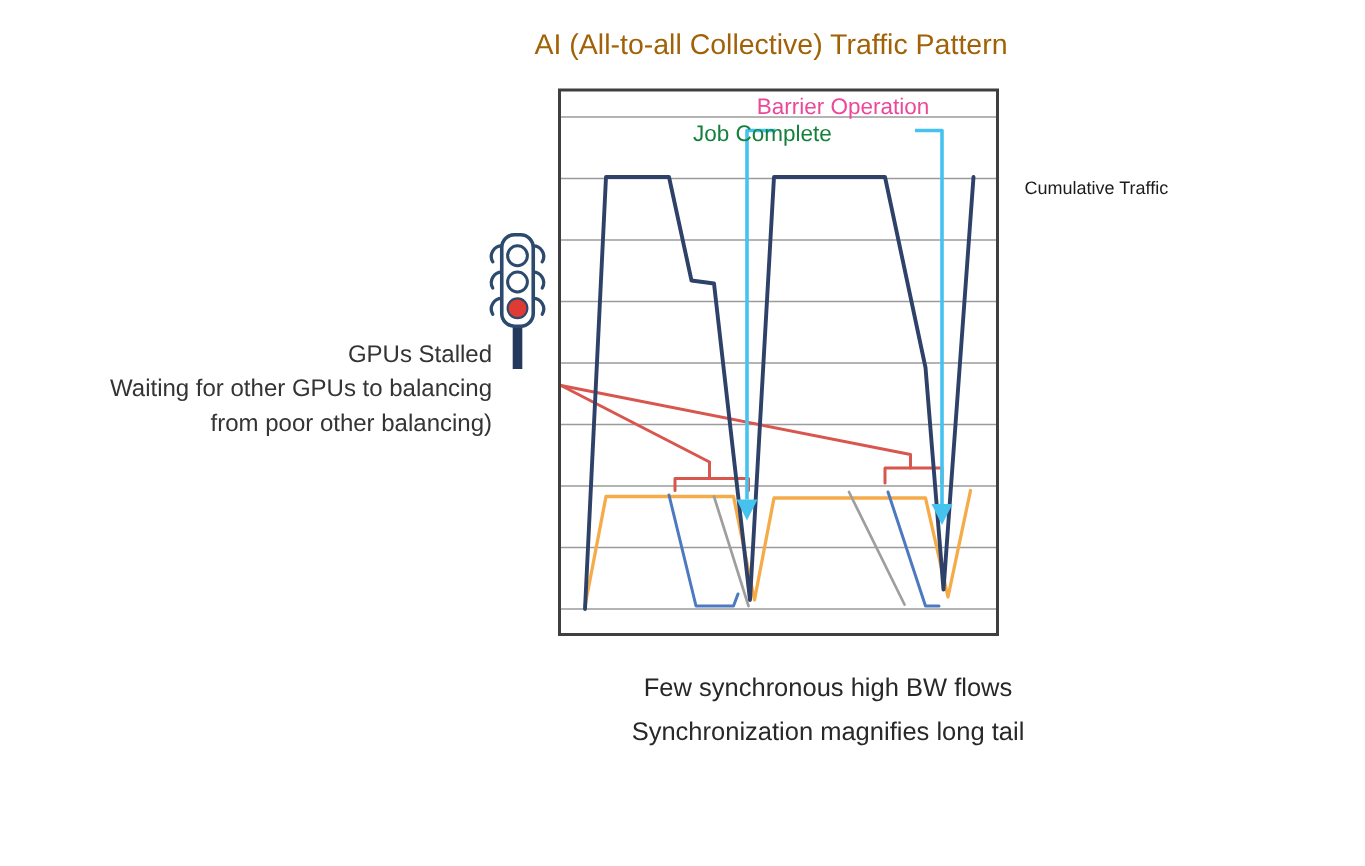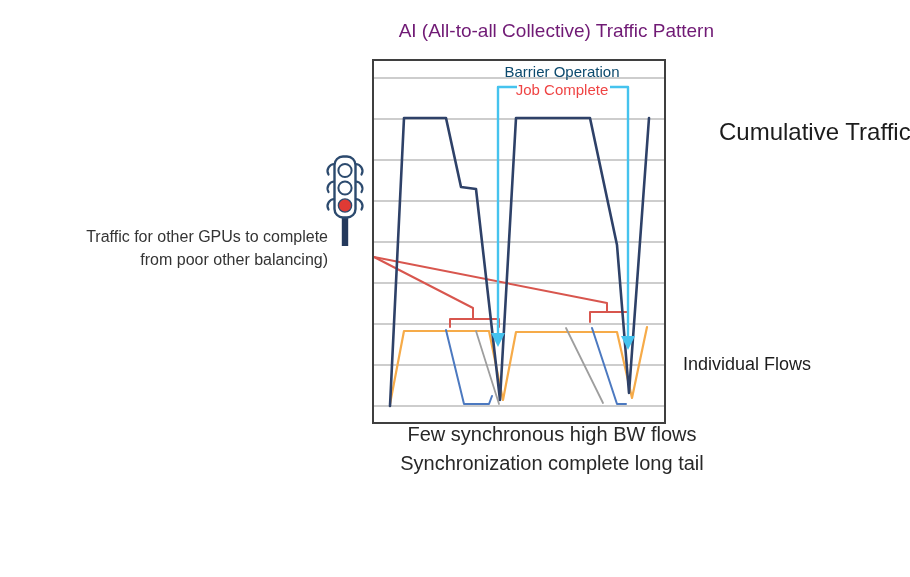--- a/index.html
+++ b/index.html
@@ -2,27 +2,27 @@
 <html><head>
 <meta charset="utf-8">
 <style>
   html,body{margin:0;padding:0;background:#ffffff;}
   .canvas{
     position:relative;width:910px;height:577px;background:#ffffff;overflow:hidden;
     font-family:"Liberation Sans", sans-serif;
   }
   .canvas svg{position:absolute;left:0;top:0;}
   .txt{position:absolute;color:#262626;white-space:nowrap;}
-  .title{left:314px;top:20px;width:400px;text-align:right;font-size:19px;color:#701a75;}
-  .barrier{left:462px;top:63px;width:200px;text-align:center;font-size:15px;color:#0c4a6e;}
-  .jobcomplete{left:462px;top:81px;width:200px;text-align:center;font-size:15px;color:#ef4444;}
-  .cumulative{left:683px;top:118px;font-size:24px;color:#1c1c1c;margin-left:36px;}
+  .title{left:314px;top:20px;width:400px;text-align:center;font-size:19px;color:#a16207;}
+  .barrier{left:462px;top:63px;width:200px;text-align:center;font-size:15px;color:#ec4899;}
+  .jobcomplete{left:462px;top:81px;width:200px;text-align:left;font-size:15px;color:#15803d;}
+  .cumulative{left:683px;top:118px;font-size:12px;color:#1c1c1c;}
   .individual{left:683px;top:354px;font-size:18px;color:#1c1c1c;}
   .stall{left:0;top:225px;width:328px;text-align:right;font-size:16px;line-height:23px;color:#343434;}
-  .caption{left:252px;top:420px;width:600px;text-align:center;font-size:20px;line-height:29px;color:#282828;}
+  .caption{left:252px;top:444px;width:600px;text-align:center;font-size:17px;line-height:29px;color:#282828;}
 </style>
 </head>
 <body>
 
 <div class="canvas">
 
   <svg width="910" height="577" viewBox="0 0 910 577">
     <g>
         <rect x="373" y="60" width="292" height="363" fill="#ffffff"></rect>
         <line x1="373" y1="78" x2="665" y2="78" stroke="#9b9b9b" stroke-width="1.1"></line>
@@ -68,25 +68,25 @@
       <circle cx="345" cy="205.5" r="6.6" fill="#e03a34" stroke-width="1.4"></circle>
     </g>
   </svg>
 
   <div class="txt title">AI (All-to-all Collective) Traffic Pattern</div>
 
   <div class="txt barrier">Barrier Operation</div>
   <div class="txt jobcomplete">Job Complete</div>
 
   <div class="txt cumulative">Cumulative Traffic</div>
-  <div class="txt individual">Individual Flows</div>
 
   <div class="txt stall">
-    <div>Traffic for other GPUs to complete</div>
+    <div>GPUs Stalled</div>
+    <div>Waiting for other GPUs to balancing</div>
     <div>from poor other balancing)</div>
   </div>
 
   <div class="txt caption">
     <div>Few synchronous high BW flows</div>
-    <div>Synchronization complete long tail</div>
+    <div>Synchronization magnifies long tail</div>
   </div>
 
 </div>
 
 </body></html>

